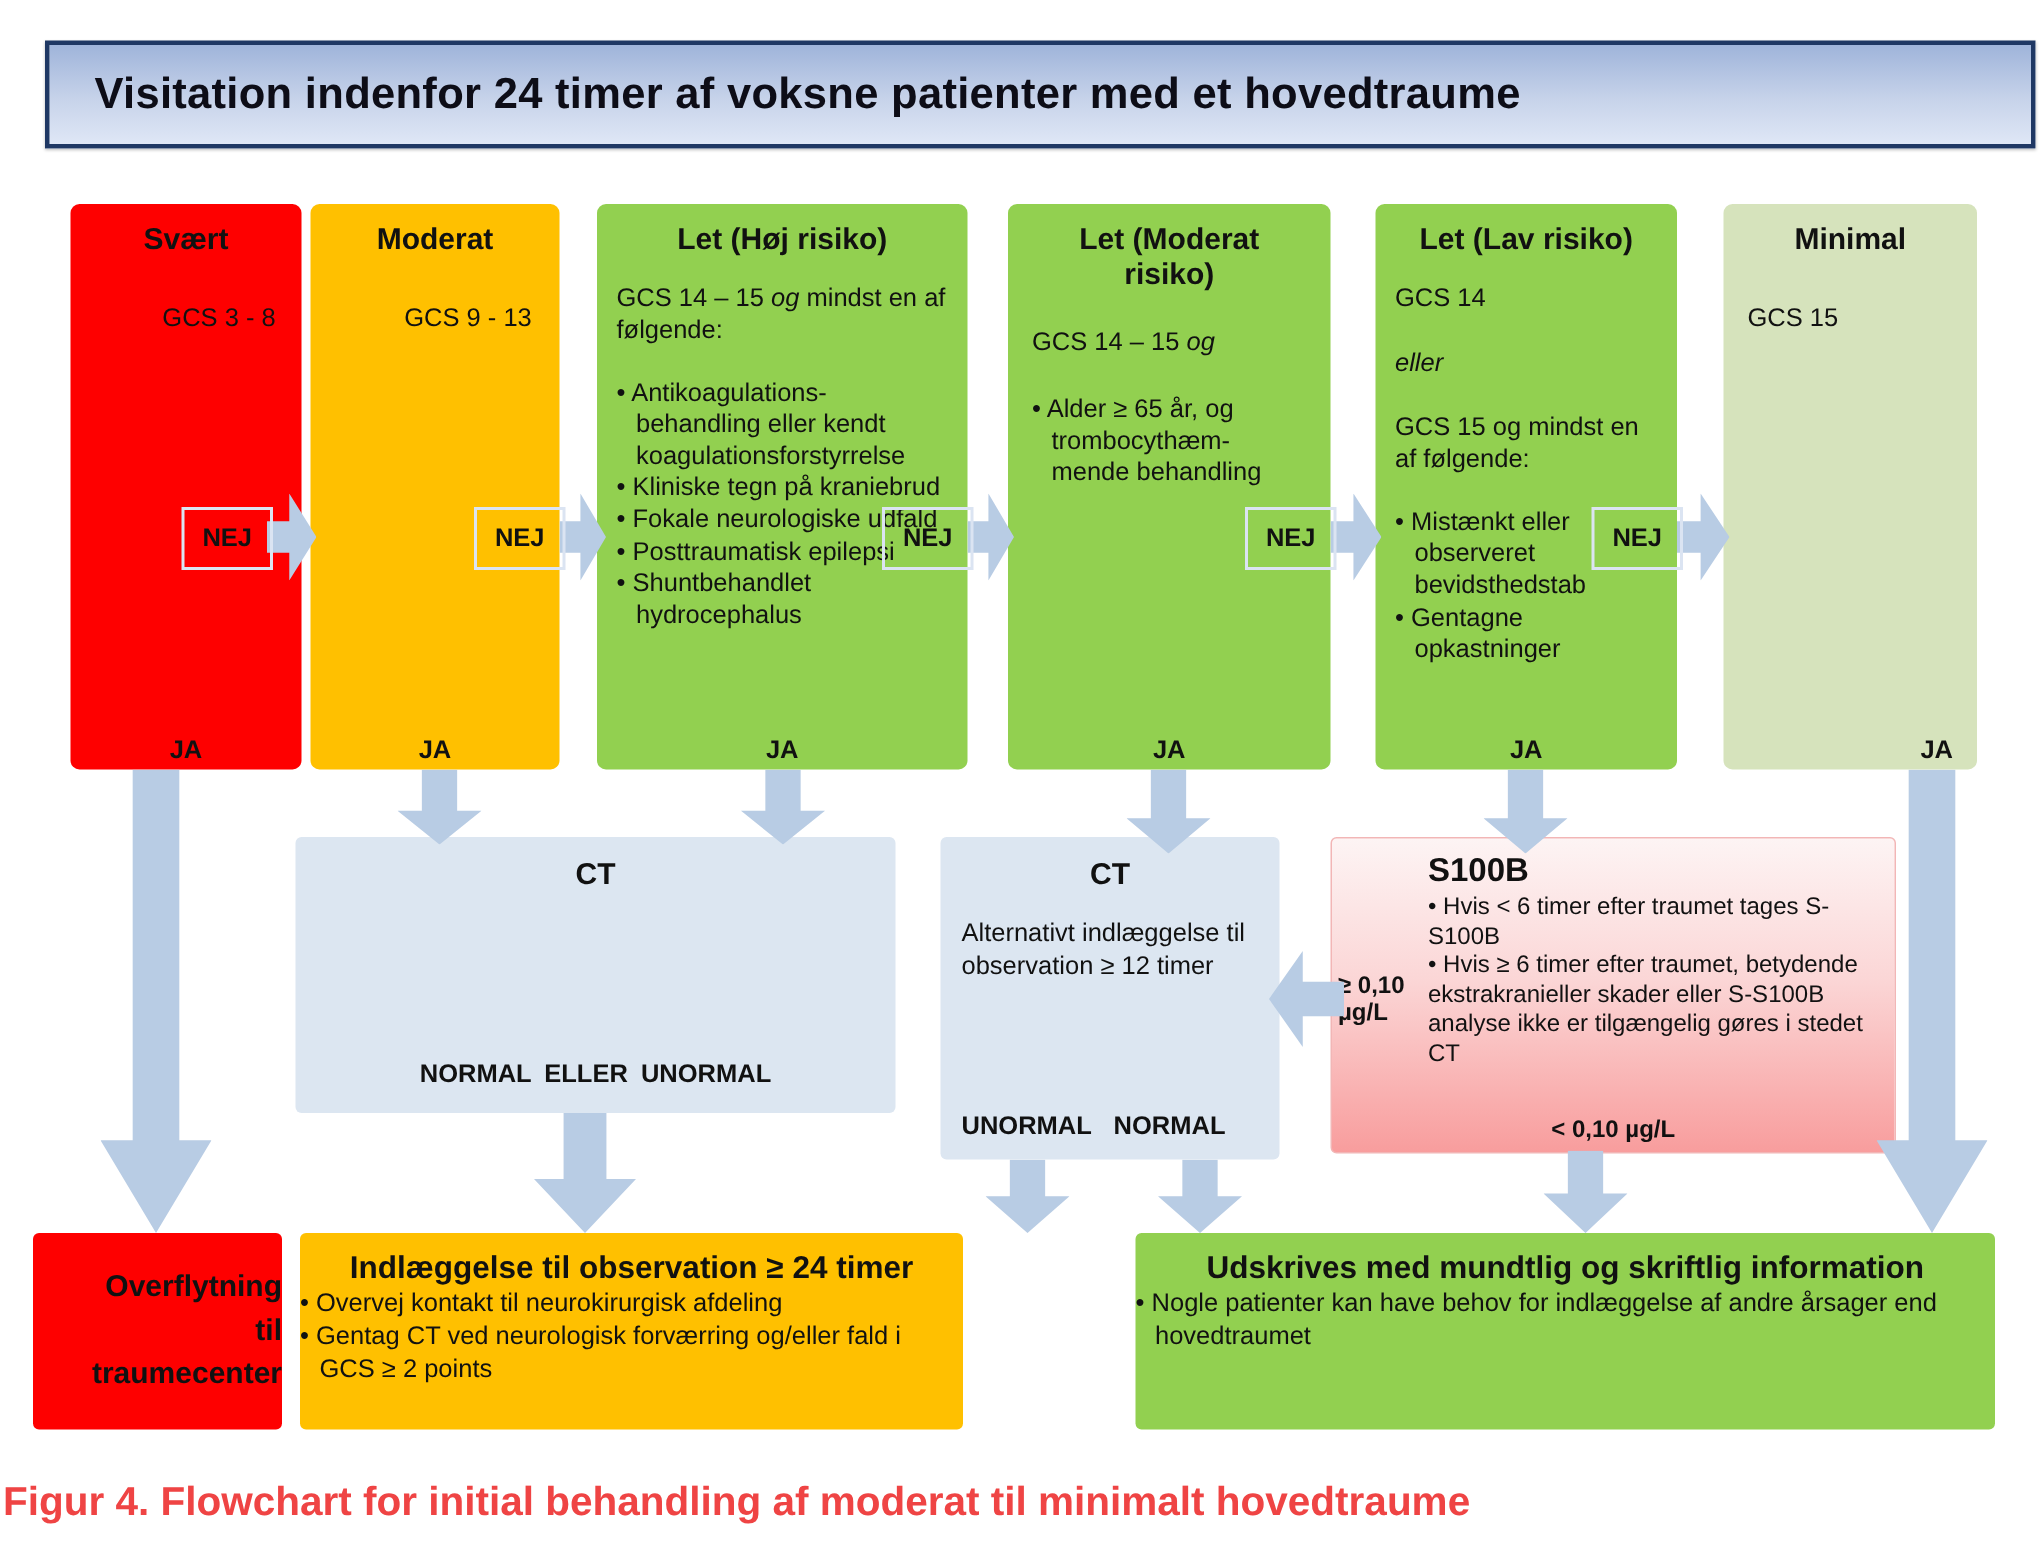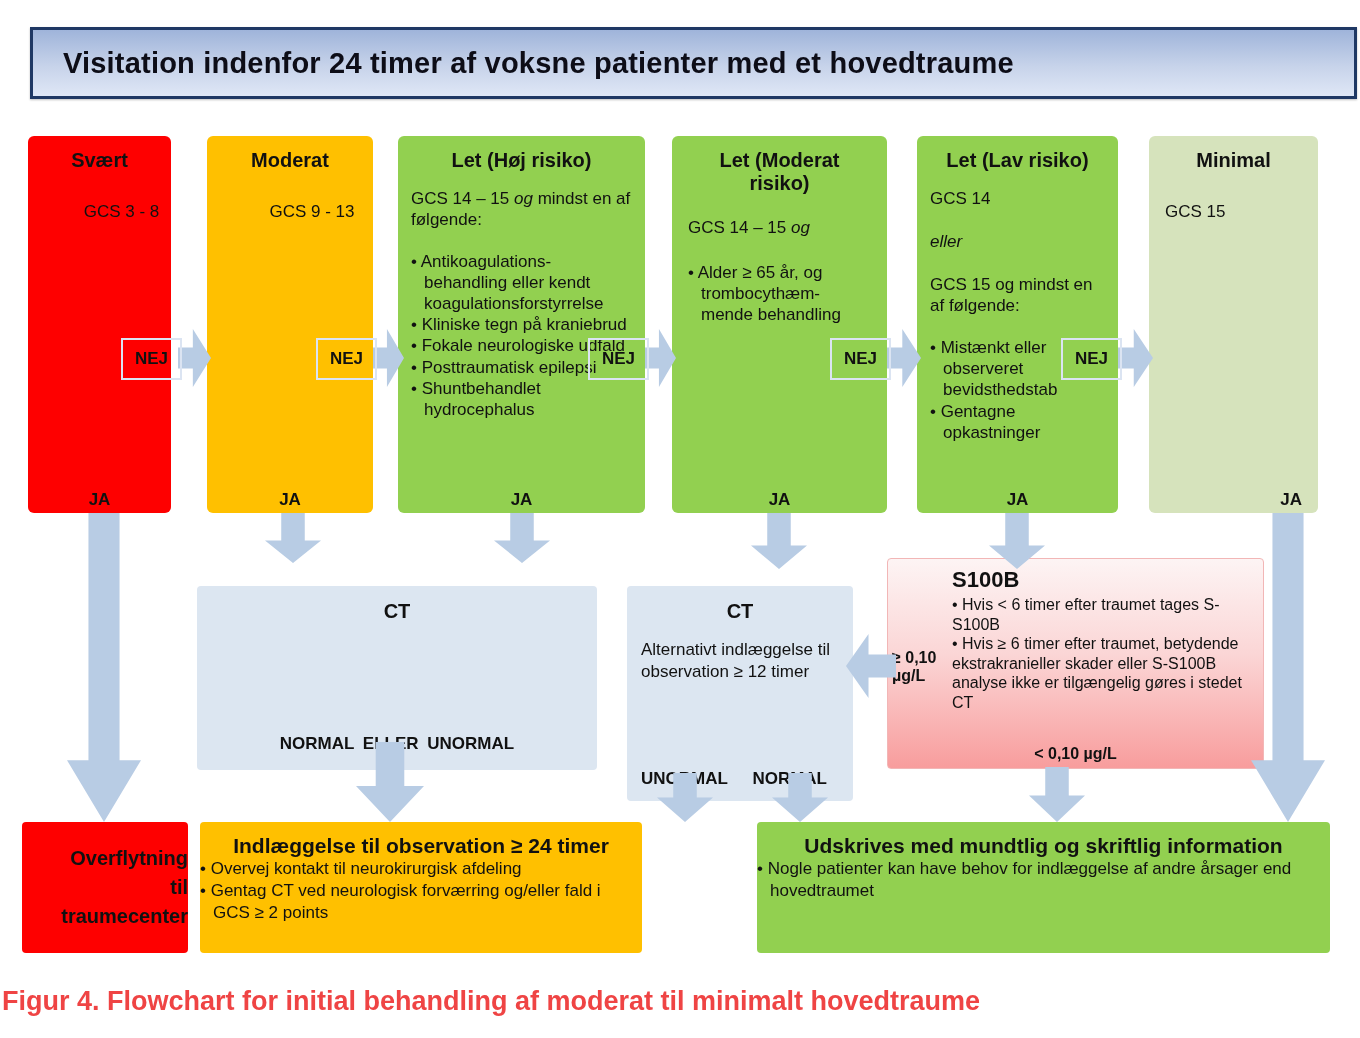--- a/index.html
+++ b/index.html
@@ -31,25 +31,25 @@
     display:flex;align-items:center;justify-content:center;
     font-weight:bold;font-size:17px;z-index:6;}
 
   
   .ar{position:absolute;background:var(--arrow);filter:drop-shadow(2px 2px 2px rgba(100,100,100,.35));}
   .ar-right{clip-path:polygon(0 32%,45% 32%,45% 0,100% 50%,45% 100%,45% 68%,0 68%);z-index:5;}
   .ar-left{clip-path:polygon(0 50%,45% 0,45% 32%,100% 32%,100% 68%,45% 68%,45% 100%);z-index:5;}
   .ar-down{--hd:55%;clip-path:polygon(29% 0,71% 0,71% var(--hd),100% var(--hd),50% 100%,0 var(--hd),29% var(--hd));z-index:4;}
 
   
-  .midbox{position:absolute;background:var(--lightblue);border-radius:4px;margin-top:28px;}
+  .midbox{position:absolute;background:var(--lightblue);border-radius:4px;}
   .midbox .bx-title{font-weight:bold;font-size:20px;text-align:center;padding-top:14px;}
   .midbox .bx-footer{position:absolute;bottom:16px;left:0;right:0;text-align:center;font-weight:bold;font-size:17px;word-spacing:4px;}
   .ct-alt-body{font-size:17px;line-height:1.3;padding:16px 12px 0 14px;}
-  .ct-alt-footrow{position:absolute;bottom:12px;left:14px;right:26px;display:flex;justify-content:space-between;font-weight:bold;font-size:17px;}
+  .ct-alt-footrow{position:absolute;bottom:12px;left:14px;right:36px;display:flex;justify-content:space-between;font-weight:bold;font-size:17px;}
 
   .s100b{position:absolute;border-radius:4px;border:1px solid #f2b6b6;
     background:linear-gradient(180deg,#fdf4f4 0%,#fbd6d6 45%,#f89d9d 100%);}
   .s100b .bx-title{font-weight:bold;font-size:22px;padding:8px 0 2px 64px;text-align:left;}
   .s100b ul{margin:0;padding:0 12px 0 64px;font-size:16px;line-height:1.22;list-style:none;}
   .s100b li::before{content:"• ";}
   .s100b .low{position:absolute;bottom:5px;left:0;right:0;text-align:center;font-weight:bold;font-size:16px;}
   .s100b .high{position:absolute;left:4px;top:90px;width:60px;font-weight:bold;font-size:16px;line-height:1.15;}
 
   
@@ -63,21 +63,21 @@
 </style>
 </head>
 <body>
 
 <div id="canvas">
 
   <div class="title-bar">
     <span>Visitation indenfor 24 timer af voksne patienter med et hovedtraume</span>
   </div>
 
-  <div class="col" style="left:28px;width:143px;background:var(--red);">
+  <div class="col" style="left:47px;width:154px;background:var(--red);">
     <div class="col-title">Svært</div>
     <div class="col-gcs">GCS 3 - 8</div>
     <div class="ja">JA</div>
   </div>
 
   <div class="col" style="left:207px;width:166px;background:var(--orange);">
     <div class="col-title">Moderat</div>
     <div class="col-gcs">GCS 9 - 13</div>
     <div class="ja">JA</div>
   </div>

